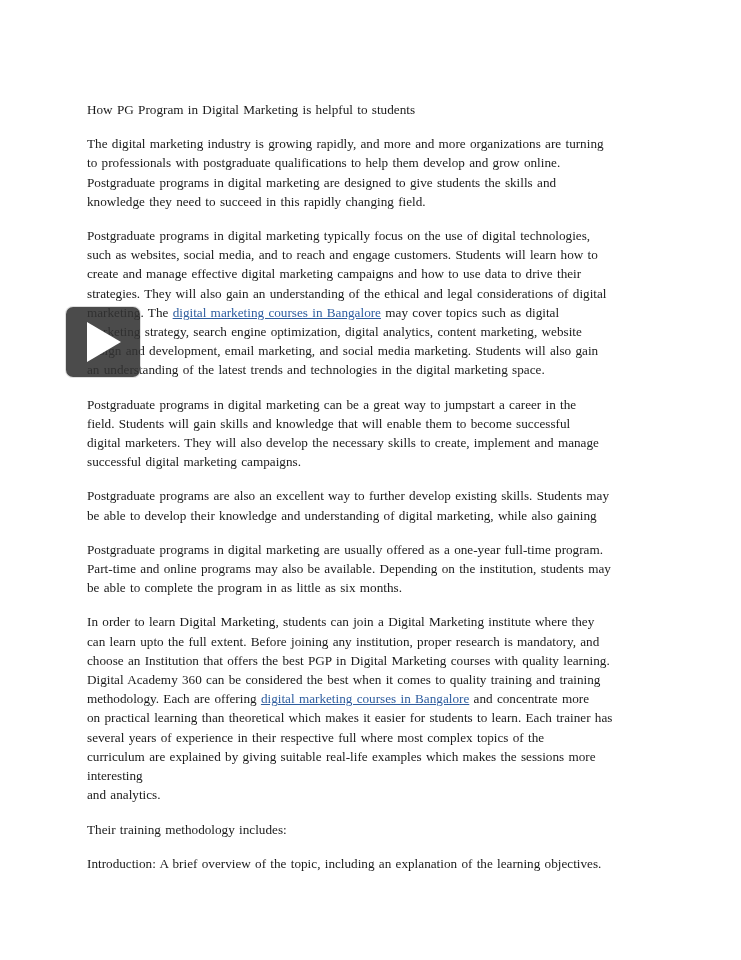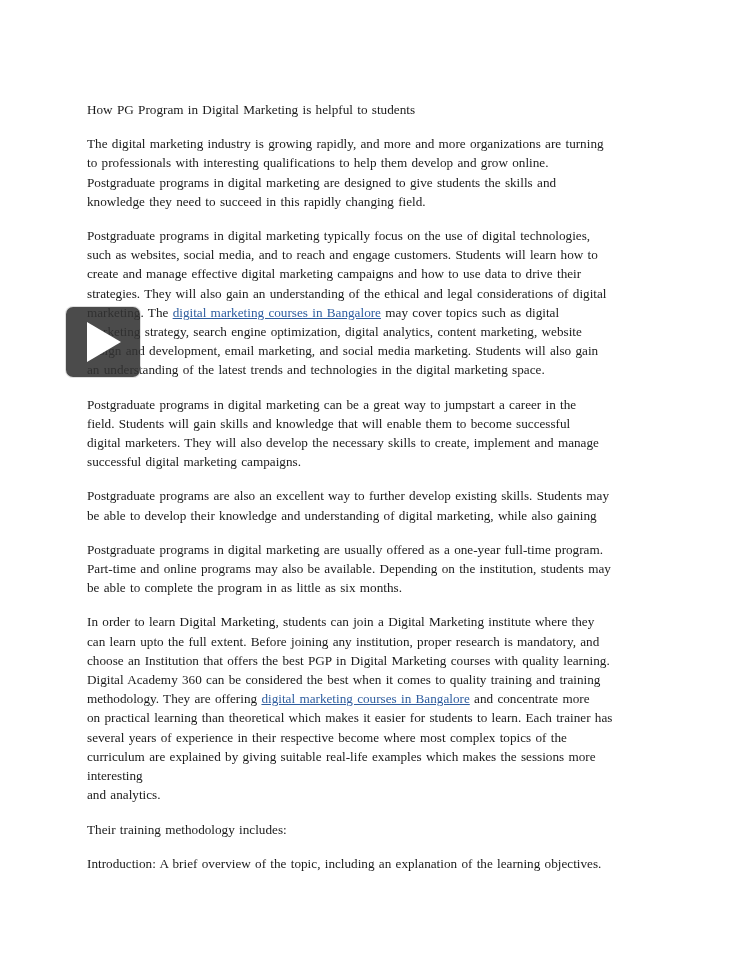--- a/index.html
+++ b/index.html
@@ -36,21 +36,21 @@
   </style>
 </head>
 <body>
 
 <div class="page">
   <div class="content">
     <h1 class="title">How PG Program in Digital  Marketing  is helpful  to students</h1>
 
     <p class="para">
       <span class="line">The digital  marketing  industry is growing rapidly, and more and more organizations  are turning</span>
-      <span class="line">to professionals  with interesting  qualifications  to help  them develop  and grow online.</span>
+      <span class="line">to professionals  with postgraduate  qualifications  to help  them develop  and grow online.</span>
       <span class="line">Postgraduate  programs in digital  marketing  are designed  to give students the skills  and</span>
       <span class="line">knowledge  they need to succeed in this rapidly  changing  field.</span>
     </p>
 
     <p class="para">
       <span class="line">Postgraduate  programs in digital  marketing  typically  focus on the use of digital  technologies,</span>
       <span class="line">such as websites, social media,  and to reach and engage  customers. Students will  learn  how to</span>
       <span class="line">create and manage  effective digital  marketing  campaigns  and how to use data to drive their</span>
       <span class="line">strategies.  They will  also gain  an understanding  of the ethical and legal  considerations  of digital</span>
       <span class="line"><span>marketing.  The </span><a class="link">digital  marketing courses in Bangalore</a><span> may cover topics such as digital</span></span>
@@ -75,23 +75,23 @@
       <span class="line">Postgraduate  programs in digital  marketing  are usually  offered as a one-year  full-time  program.</span>
       <span class="line">Part-time  and online  programs may also be available.  Depending  on the institution,  students may</span>
       <span class="line">be able  to complete  the program in as little  as six months.</span>
     </p>
 
     <p class="para">
       <span class="line">In order to learn  Digital  Marketing,  students can join  a Digital  Marketing  institute  where they</span>
       <span class="line">can learn upto the full  extent. Before joining  any institution,  proper research is mandatory, and</span>
       <span class="line">choose an Institution  that offers the best PGP in Digital  Marketing  courses with quality  learning.</span>
       <span class="line">Digital  Academy  360 can be considered  the best when it comes to quality  training  and training</span>
-      <span class="line"><span>methodology.  They are offering </span><a class="link">digital  marketing courses in Bangalore</a><span> and concentrate more</span></span>
+      <span class="line"><span>methodology.  Each are offering </span><a class="link">digital  marketing courses in Bangalore</a><span> and concentrate more</span></span>
       <span class="line">on practical  learning  than theoretical  which makes it easier  for students to learn.  Each trainer  has</span>
-      <span class="line">several  years of experience  in their respective  become  where most complex  topics of the</span>
+      <span class="line">several  years of experience  in their respective  full  where most complex  topics of the</span>
       <span class="line">curriculum  are explained  by giving  suitable  real-life  examples  which makes  the sessions more</span>
       <span class="line">interesting</span>
       <span class="line">and analytics.</span>
     </p>
 
     <p class="para">
       <span class="line">Their training  methodology  includes:</span>
     </p>
 
     <p class="para">

